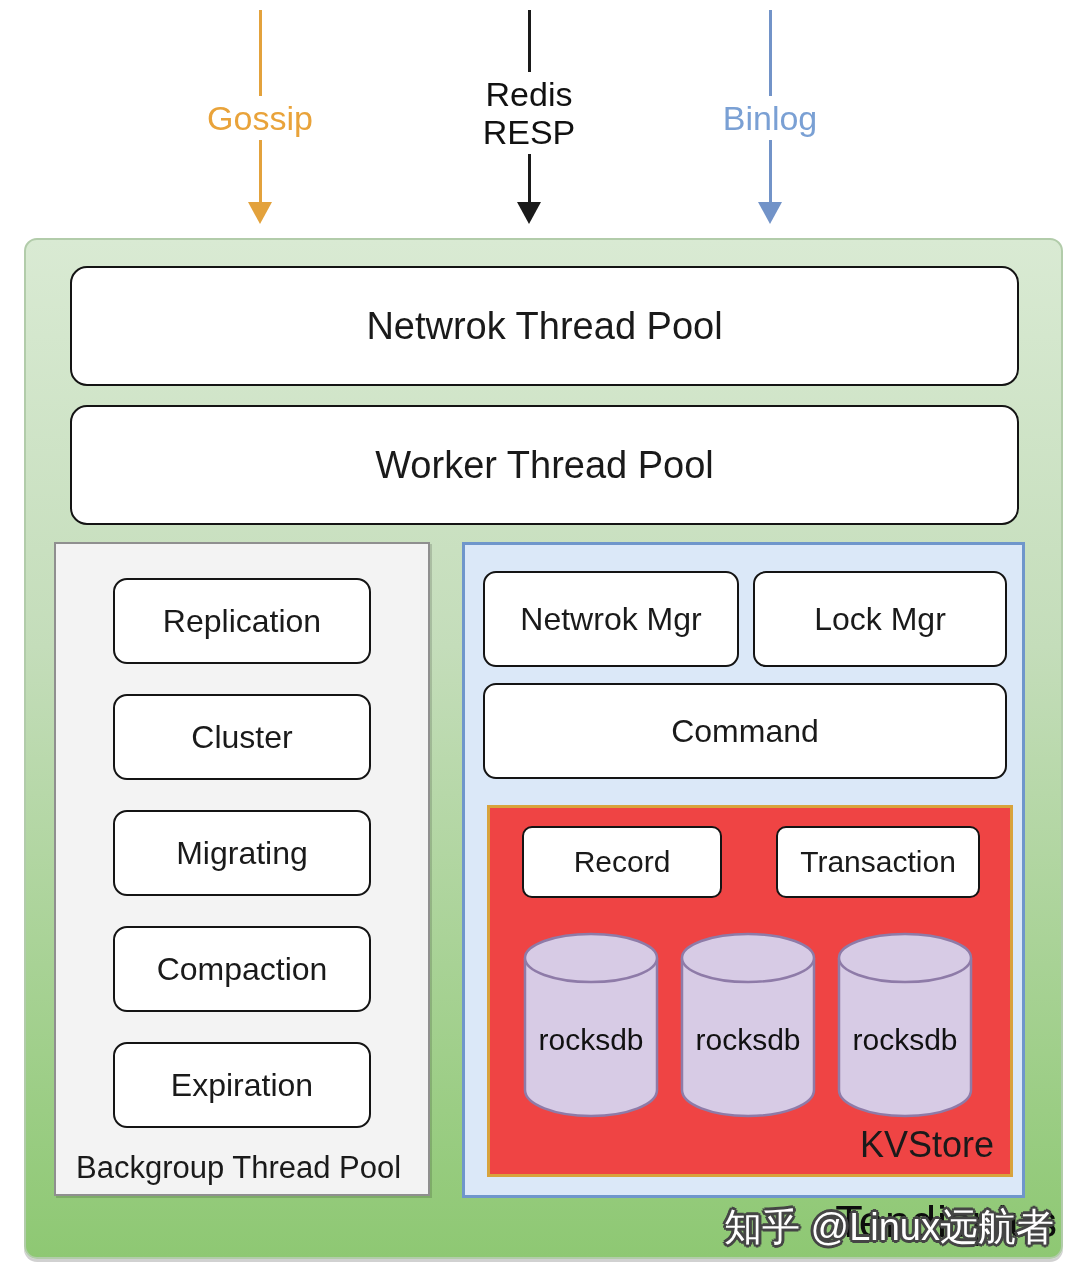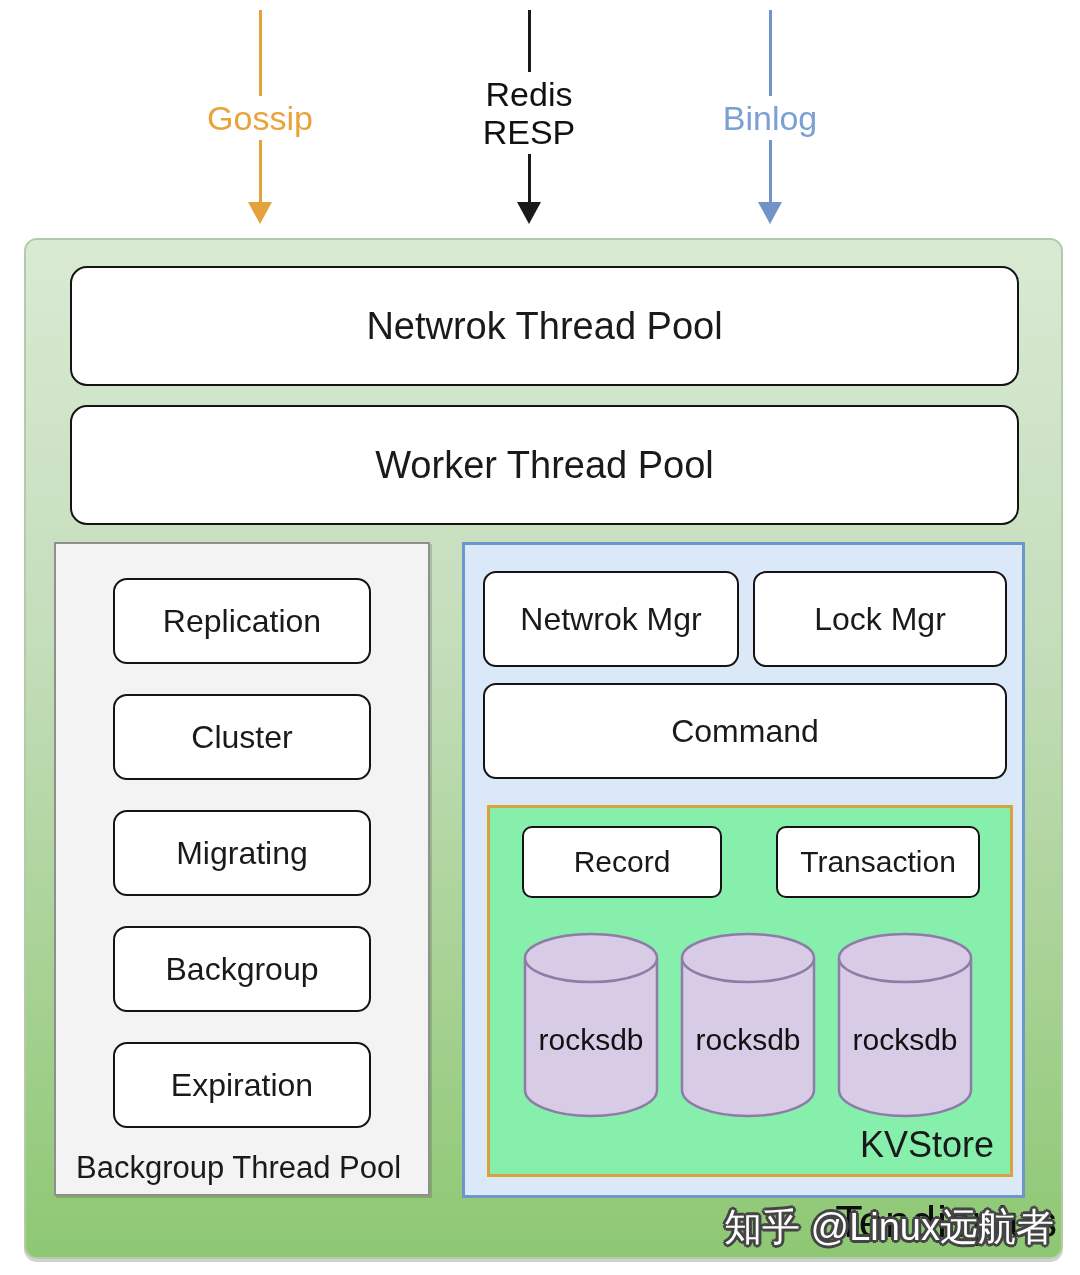--- a/index.html
+++ b/index.html
@@ -75,21 +75,21 @@
     border-radius:13px; display:flex; align-items:center; justify-content:center;
     font-size:32px;
   }
   .segment { left:18px; top:26px; width:252px; height:92px; }
   .lock    { left:288px; top:26px; width:250px; height:92px; }
   .command { left:18px; top:138px; width:520px; height:92px;text-align:center; }
 
   
   .kvstore {
     position:absolute; left:22px; top:260px; width:520px; height:366px;
-    background:#86efac; border:3px solid #d8a33c;
+    background:#ef4444; border:3px solid #d8a33c;
   }
   .kv-box { font-size:30px; border-radius:10px; }
   .record      { left:32px;  top:18px; width:196px; height:68px; }
   .transaction { left:286px; top:18px; width:200px; height:68px; }
   .cyl { position:absolute; top:124px; width:138px; height:186px; }
   .cyl.c0 { left:32px; } .cyl.c1 { left:189px; } .cyl.c2 { left:346px; }
   .cyl text { font-family:"Liberation Sans", sans-serif; font-size:30px; fill:#111; }
   .kv-label { position:absolute; right:16px; bottom:8px; font-size:36px; }
 
   
@@ -151,21 +151,21 @@
         <div class="module-box">
           <span>Replication</span>
         </div>
         <div class="module-box">
           <span>Cluster</span>
         </div>
         <div class="module-box">
           <span>Migrating</span>
         </div>
         <div class="module-box">
-          <span>Backgroup</span>
+          <span>Compaction</span>
         </div>
         <div class="module-box">
           <span>Expiration</span>
         </div>
       </div>
       <div class="panel-label">Backgroup Thread Pool</div>
     </div>
 
     <div class="storage">
       <div class="white-box segment">

